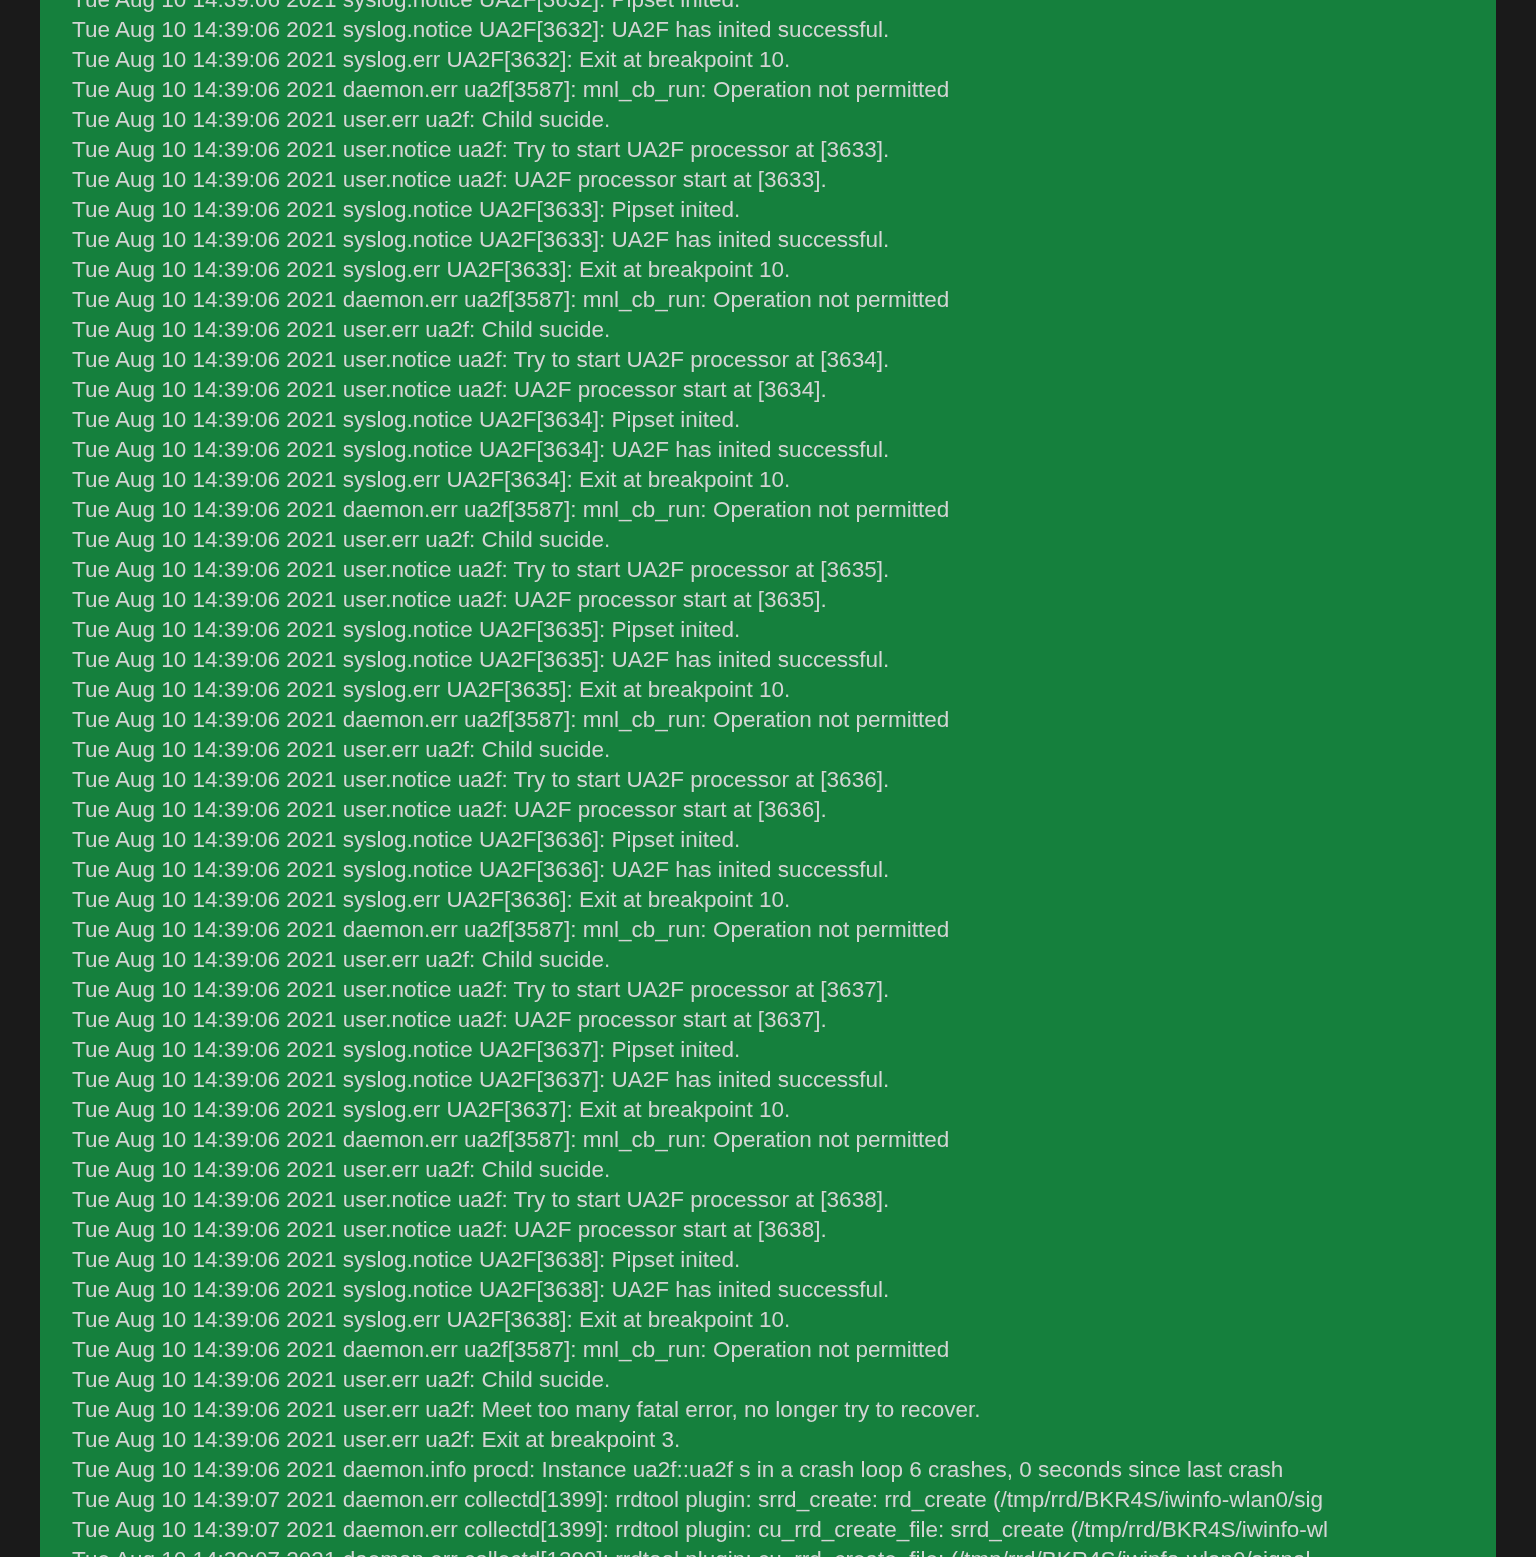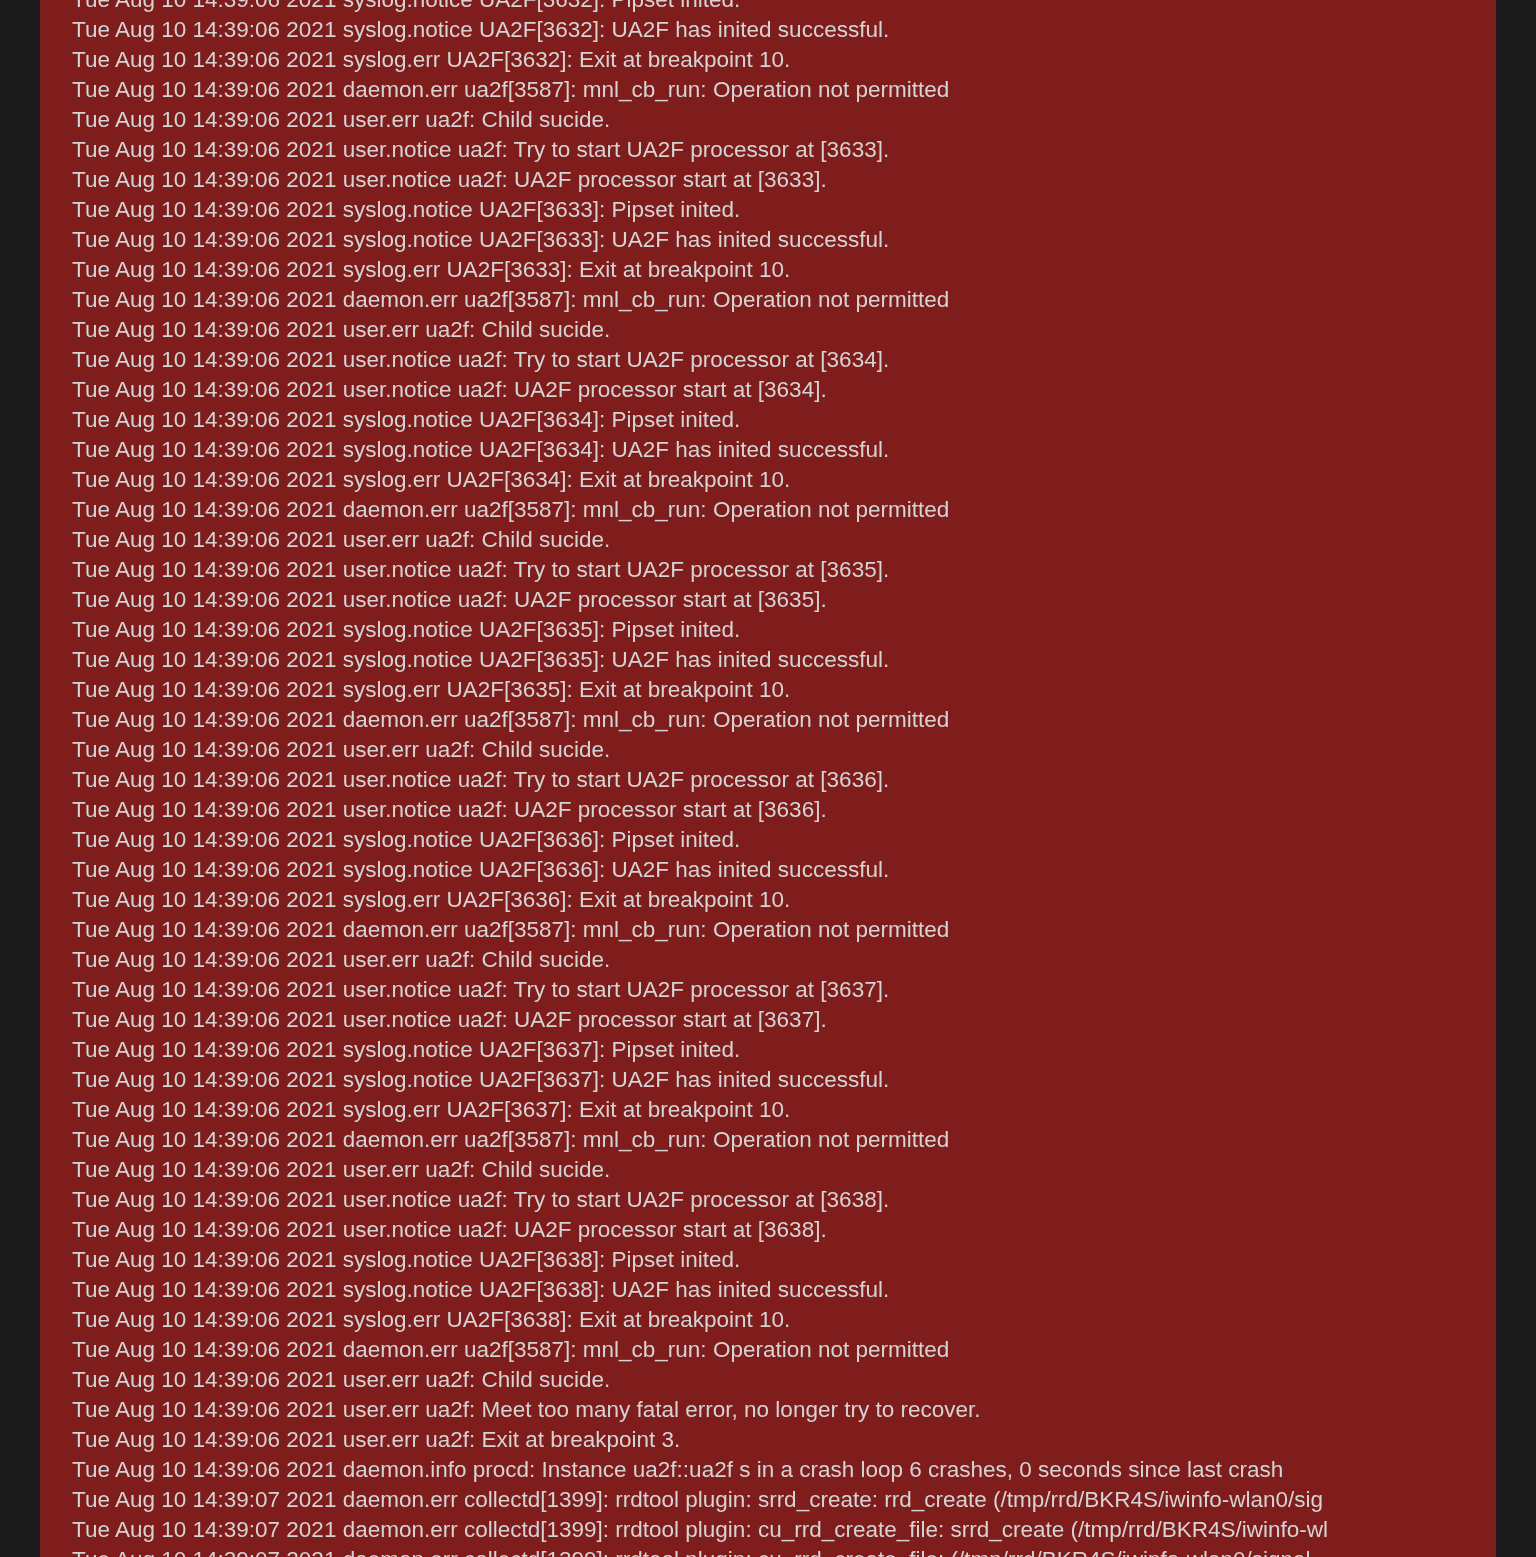--- a/index.html
+++ b/index.html
@@ -9,21 +9,21 @@
       height: 1557px;
       overflow: hidden;
       background: #1a1a1a;
     }
     .panel {
       position: absolute;
       left: 40px;
       top: 0;
       width: 1456px;
       height: 1557px;
-      background: #7f1d1d;
+      background: #15803d;
       overflow: hidden;
     }
     .log {
       position: absolute;
       left: 32px;
       top: -15px;
       margin: 0;
       padding: 0;
       list-style: none;
       font-family: "Liberation Sans", sans-serif;

